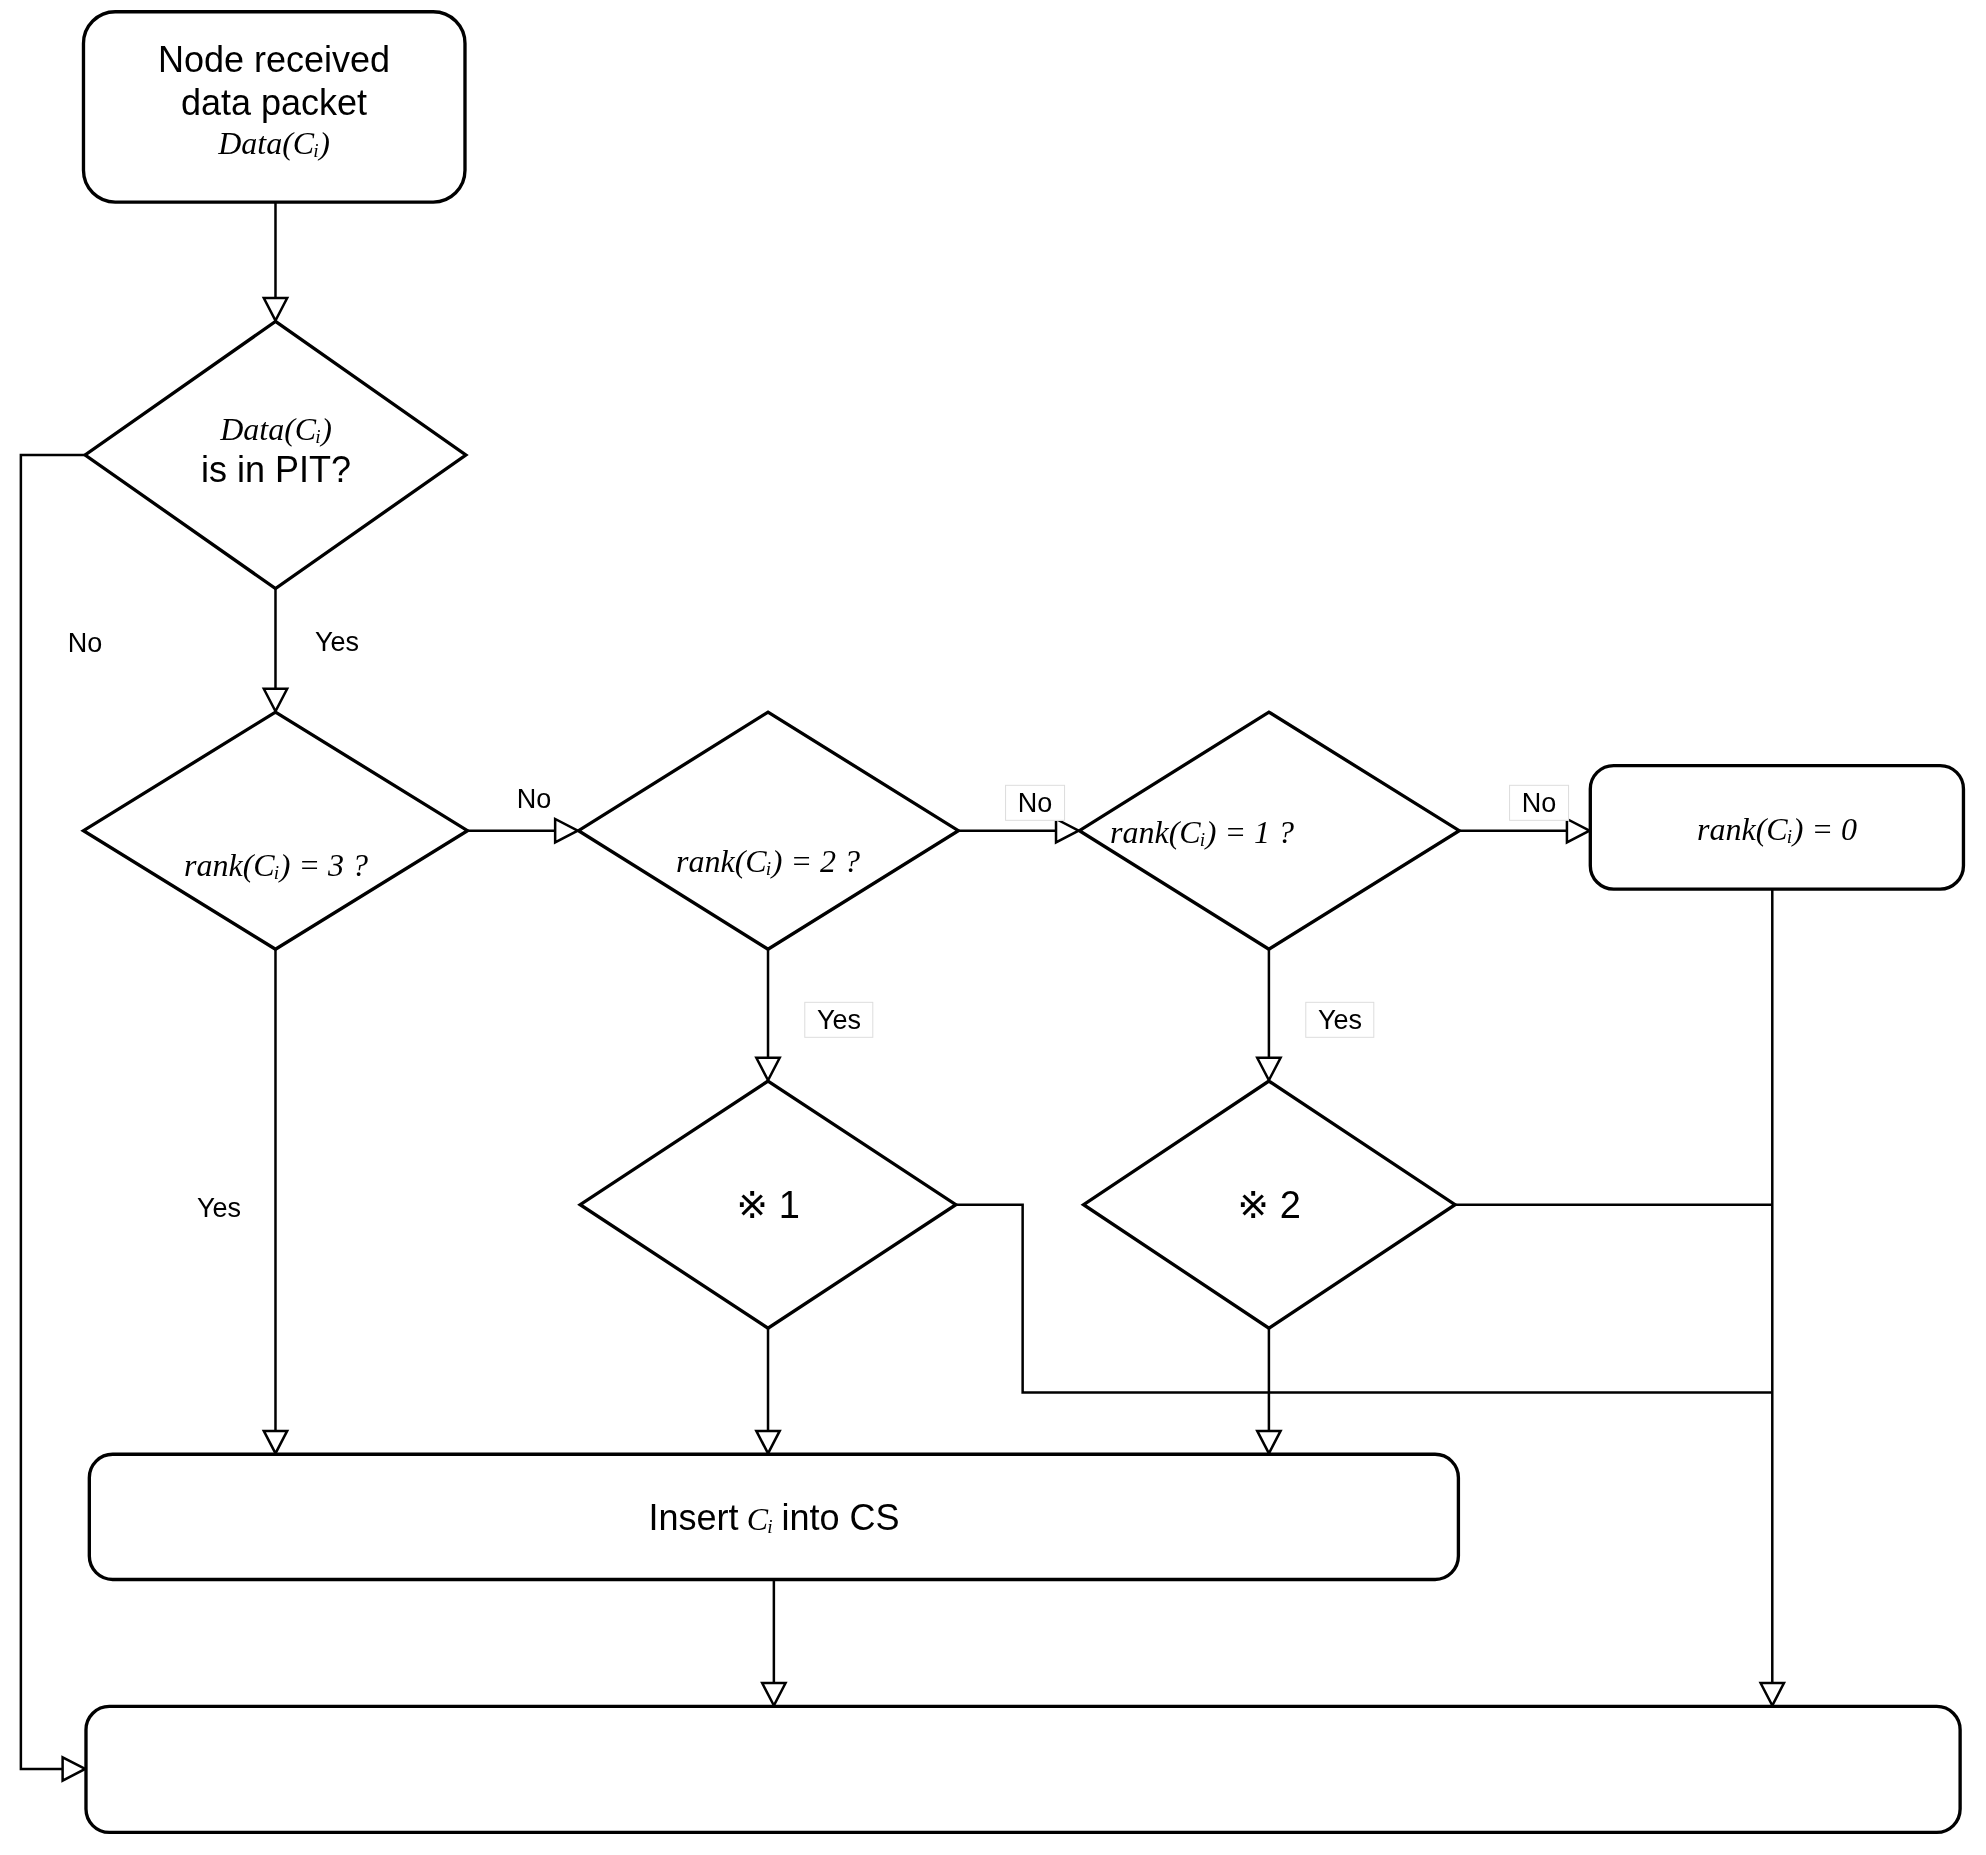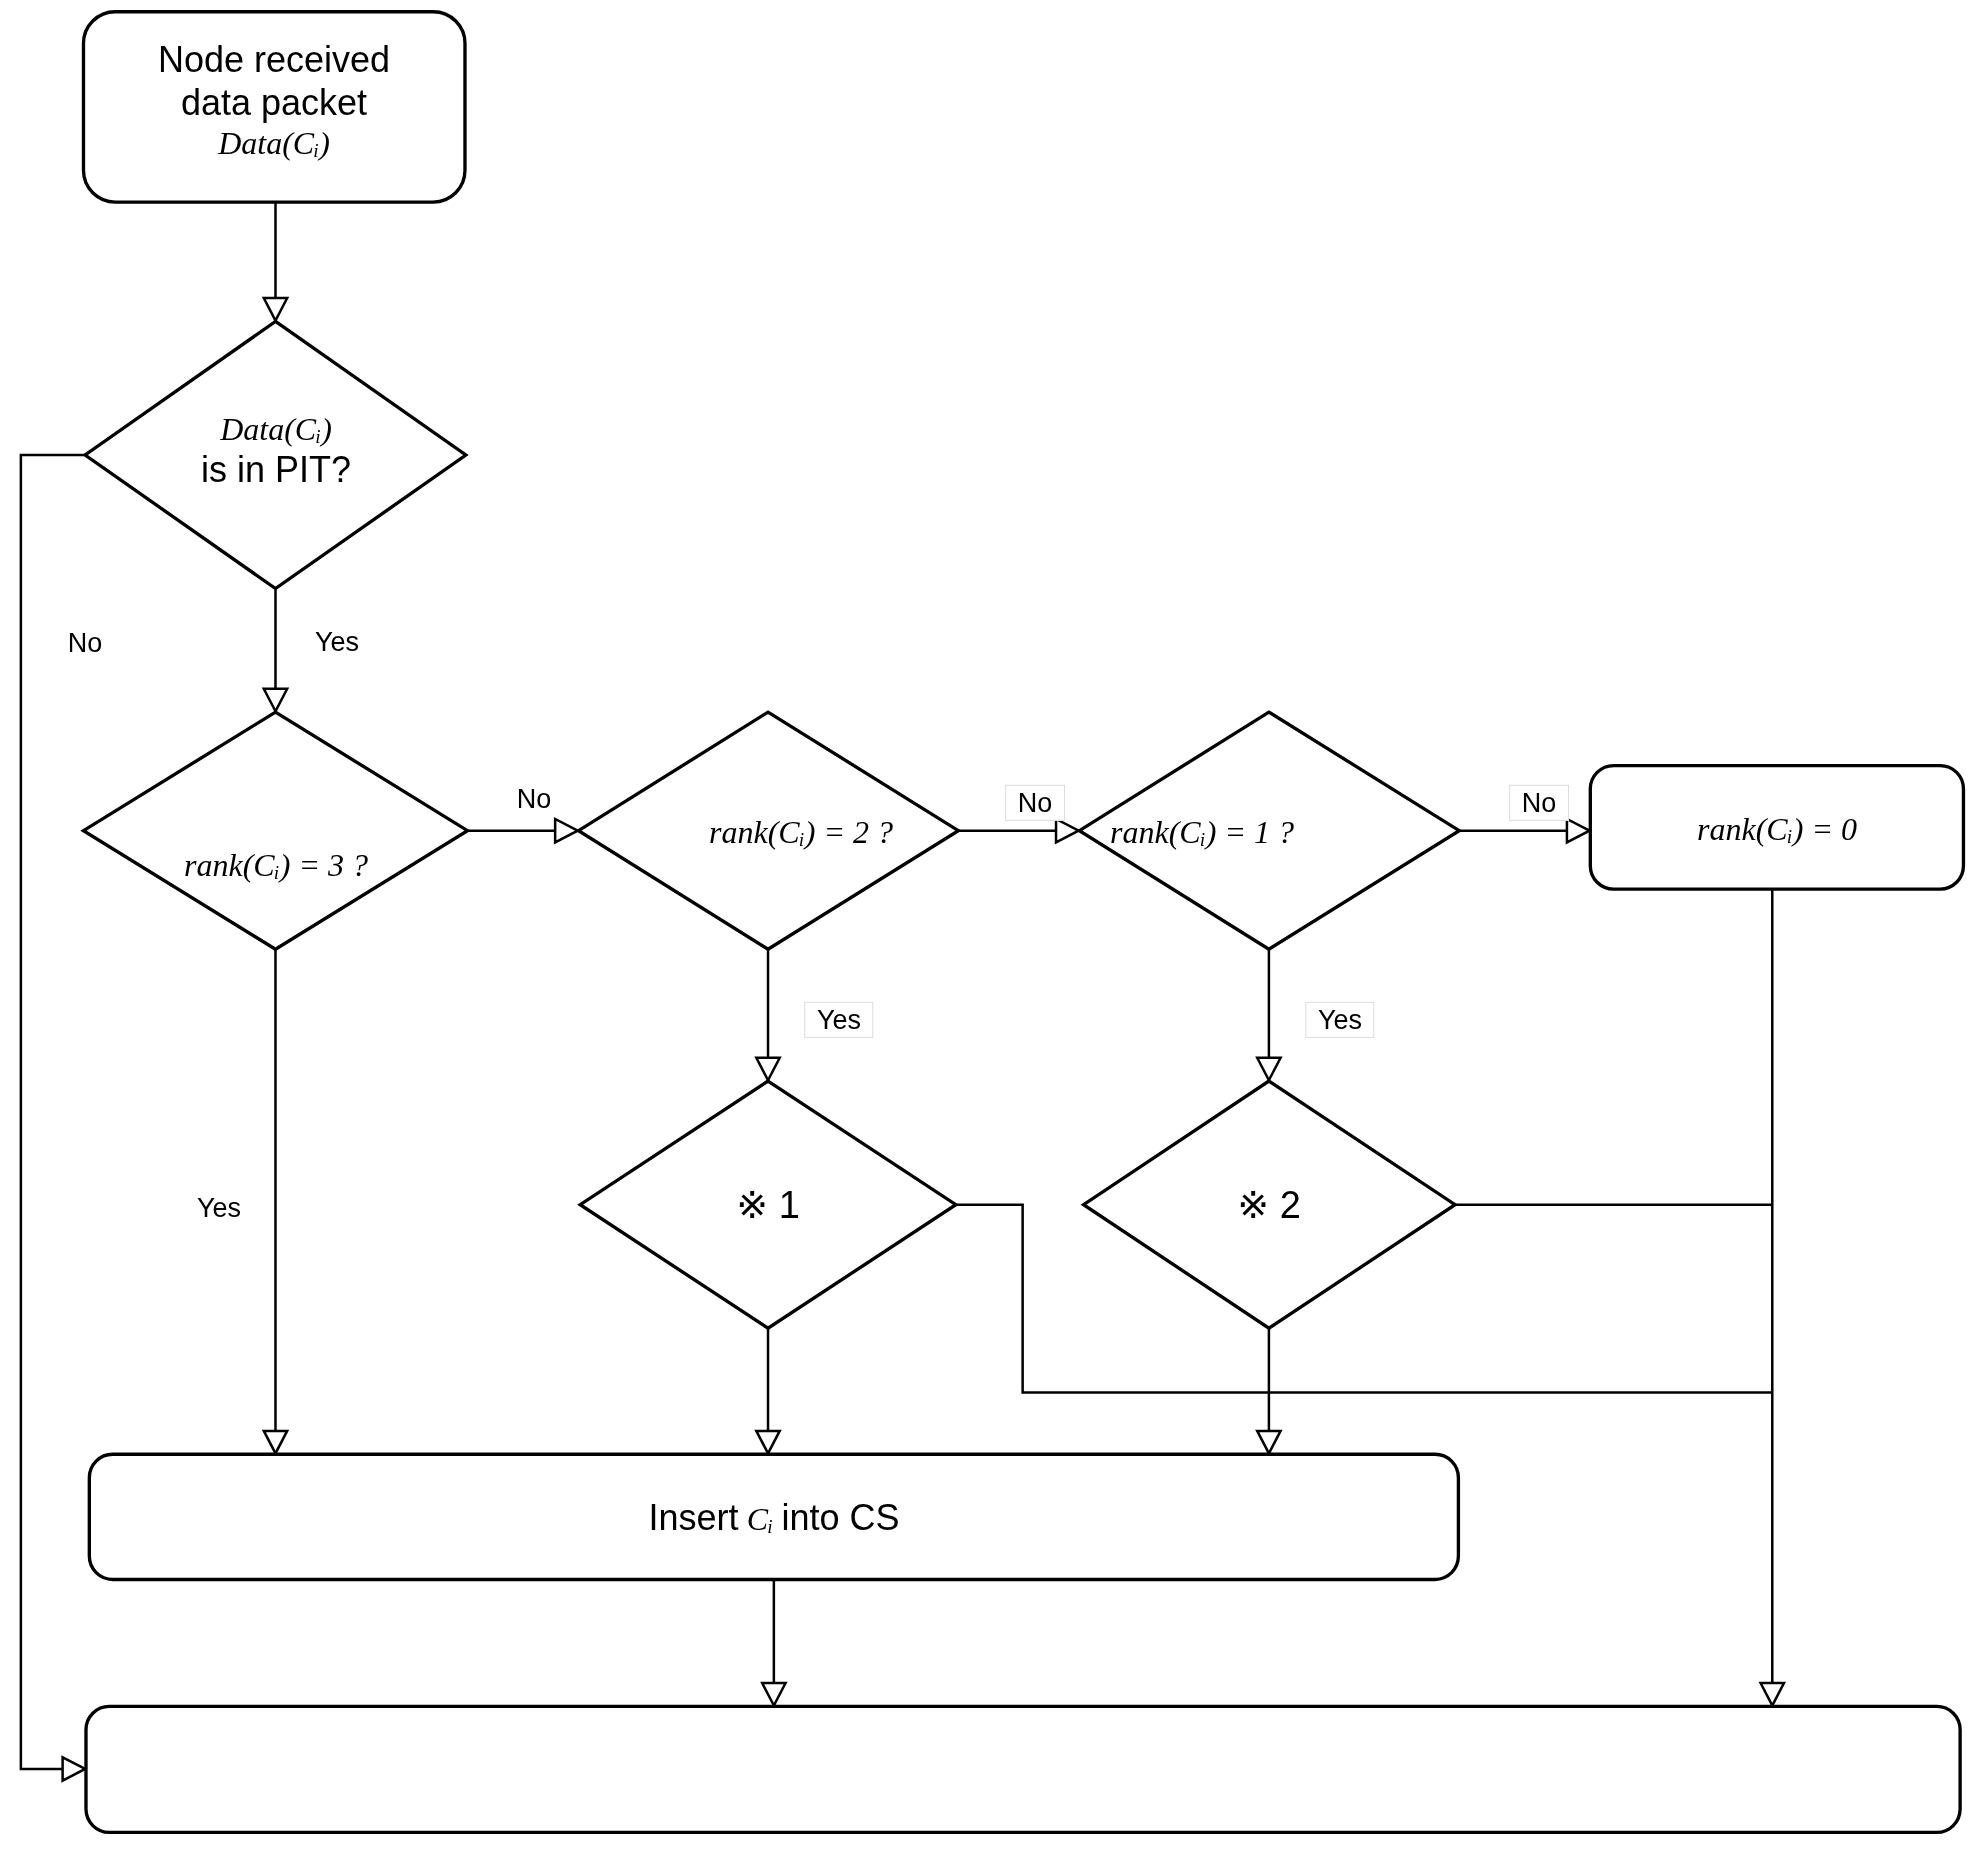--- a/index.html
+++ b/index.html
@@ -107,21 +107,21 @@
     <div>data packet</div>
     <div class="math">Data(Cᵢ)</div>
   </div>
 
   <div class="lbl stack" style="left:276px;top:451px;">
     <div class="math">Data(Cᵢ)</div>
     <div>is in PIT?</div>
   </div>
 
   <div class="lbl math" style="left:276px;top:832px;margin-top:33px;">rank(Cᵢ) = 3 ?</div>
-  <div class="lbl math" style="left:768px;top:832px;margin-left:33px;">rank(Cᵢ) = 2 ?</div>
+  <div class="lbl math" style="left:768px;top:861px;">rank(Cᵢ) = 2 ?</div>
   <div class="lbl math" style="left:1202px;top:832px;">rank(Cᵢ) = 1 ?</div>
   <div class="lbl math" style="left:1777px;top:829px;">rank(Cᵢ) = 0</div>
 
   <div class="lbl" style="left:768px;top:1206px;font-size:38px;">※ 1</div>
   <div class="lbl" style="left:1269px;top:1206px;font-size:38px;">※ 2</div>
 
   <div class="lbl mixed" style="left:774px;top:1518px;">
     <span>Insert</span><span class="math">Cᵢ</span><span>into CS</span>
   </div>
 

